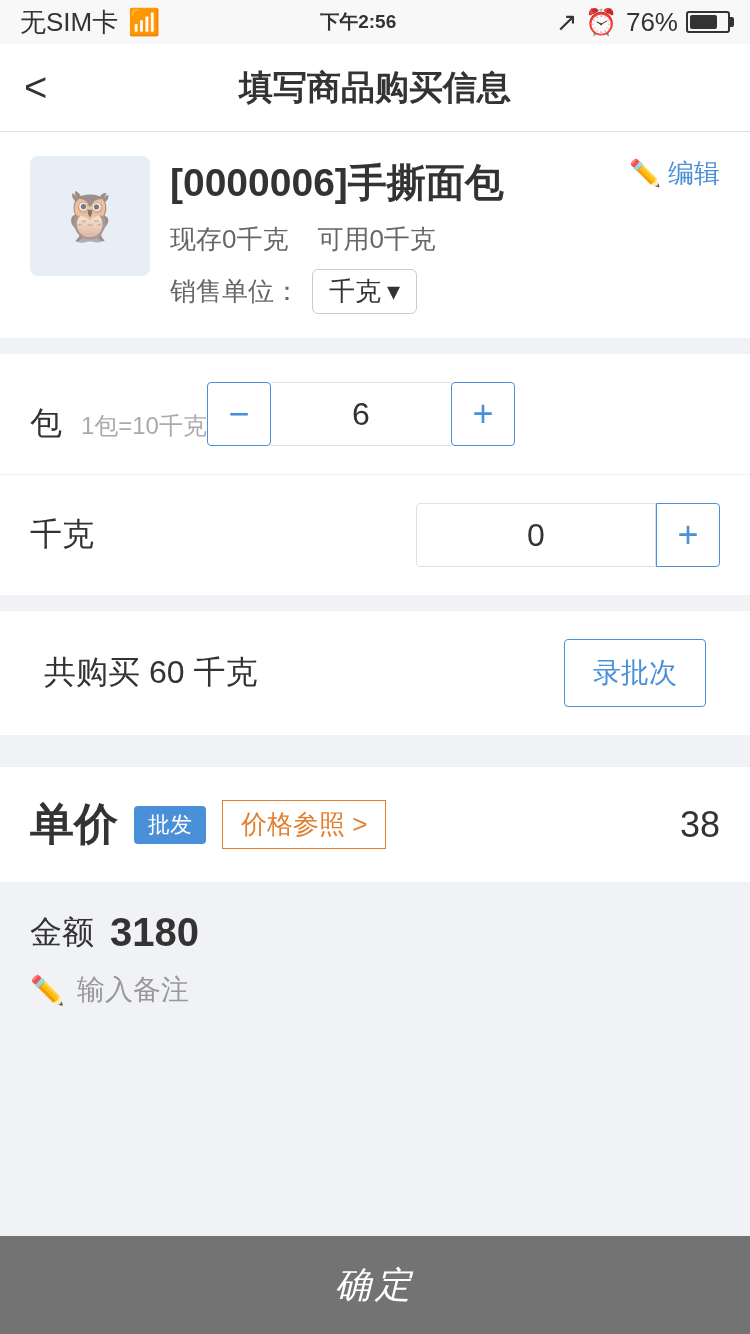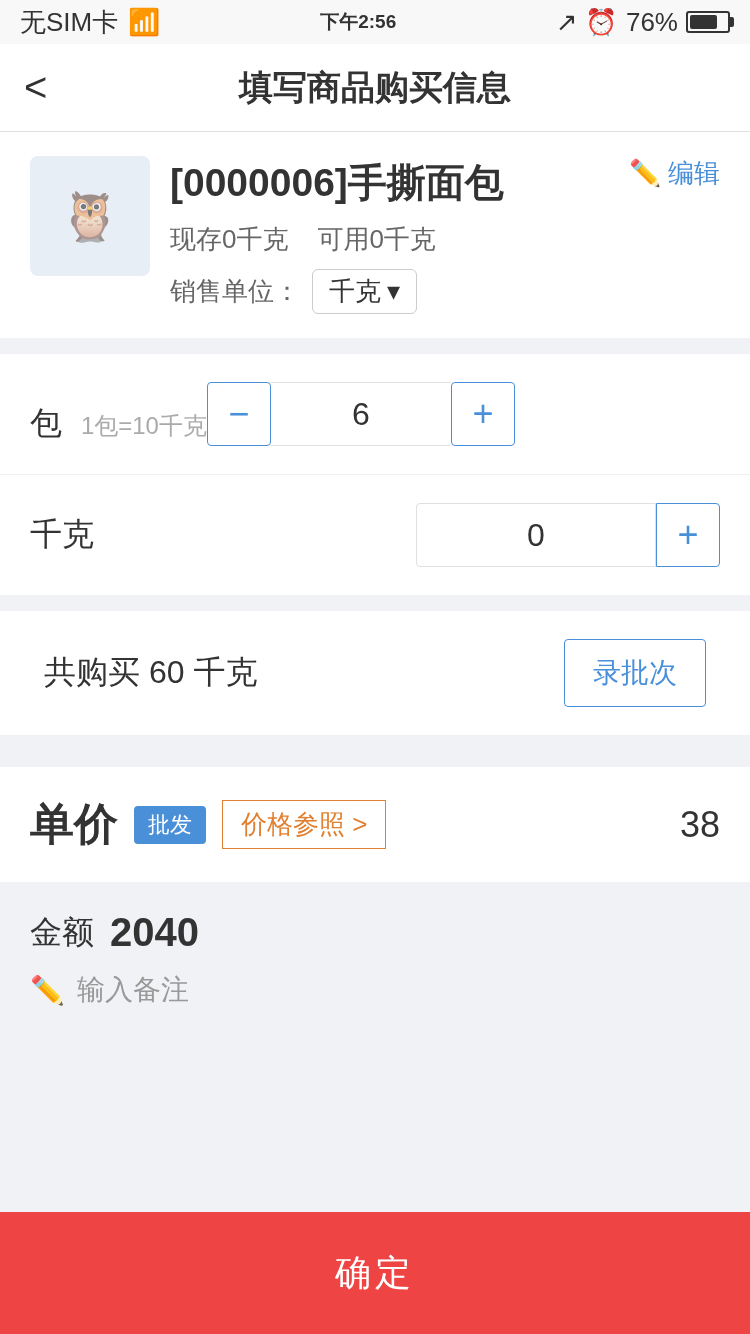--- a/index.html
+++ b/index.html
@@ -291,30 +291,31 @@
       background: #f0f2f5;
       height: 380px;
     }
 
     
     .confirm-btn {
       position: fixed;
       bottom: 0;
       left: 0;
       width: 750px;
-      height: 122px;
-      background: #ef4444;
+      height: 98px;
+      background: #737373;
       color: #fff;
       font-size: 36px;
       display: flex;
       align-items: center;
       justify-content: center;
       cursor: pointer;
       border: none;
       letter-spacing: 4px;
+      font-style: italic;
     }
     .battery-icon {
       width: 44px;
       height: 22px;
       border: 2px solid #333;
       border-radius: 3px;
       position: relative;
       display: inline-flex;
       align-items: center;
       padding: 2px;
@@ -421,21 +422,21 @@
 <div class="price-section">
   <span class="price-label">单价</span>
   <span class="price-tag">批发</span>
   <button class="price-ref-btn">价格参照 &gt;</button>
   <span class="price-value">38</span>
 </div>
 
 <div class="amount-section">
   <div class="amount-row">
     <span class="amount-label">金额</span>
-    <span class="amount-value">2040</span>
+    <span class="amount-value">3180</span>
   </div>
   <div class="note-row">
     <span class="note-icon">✏️</span>
     <span>输入备注</span>
   </div>
 </div>
 
 <div class="bottom-area"></div>
 
 <button class="confirm-btn">确定</button>

